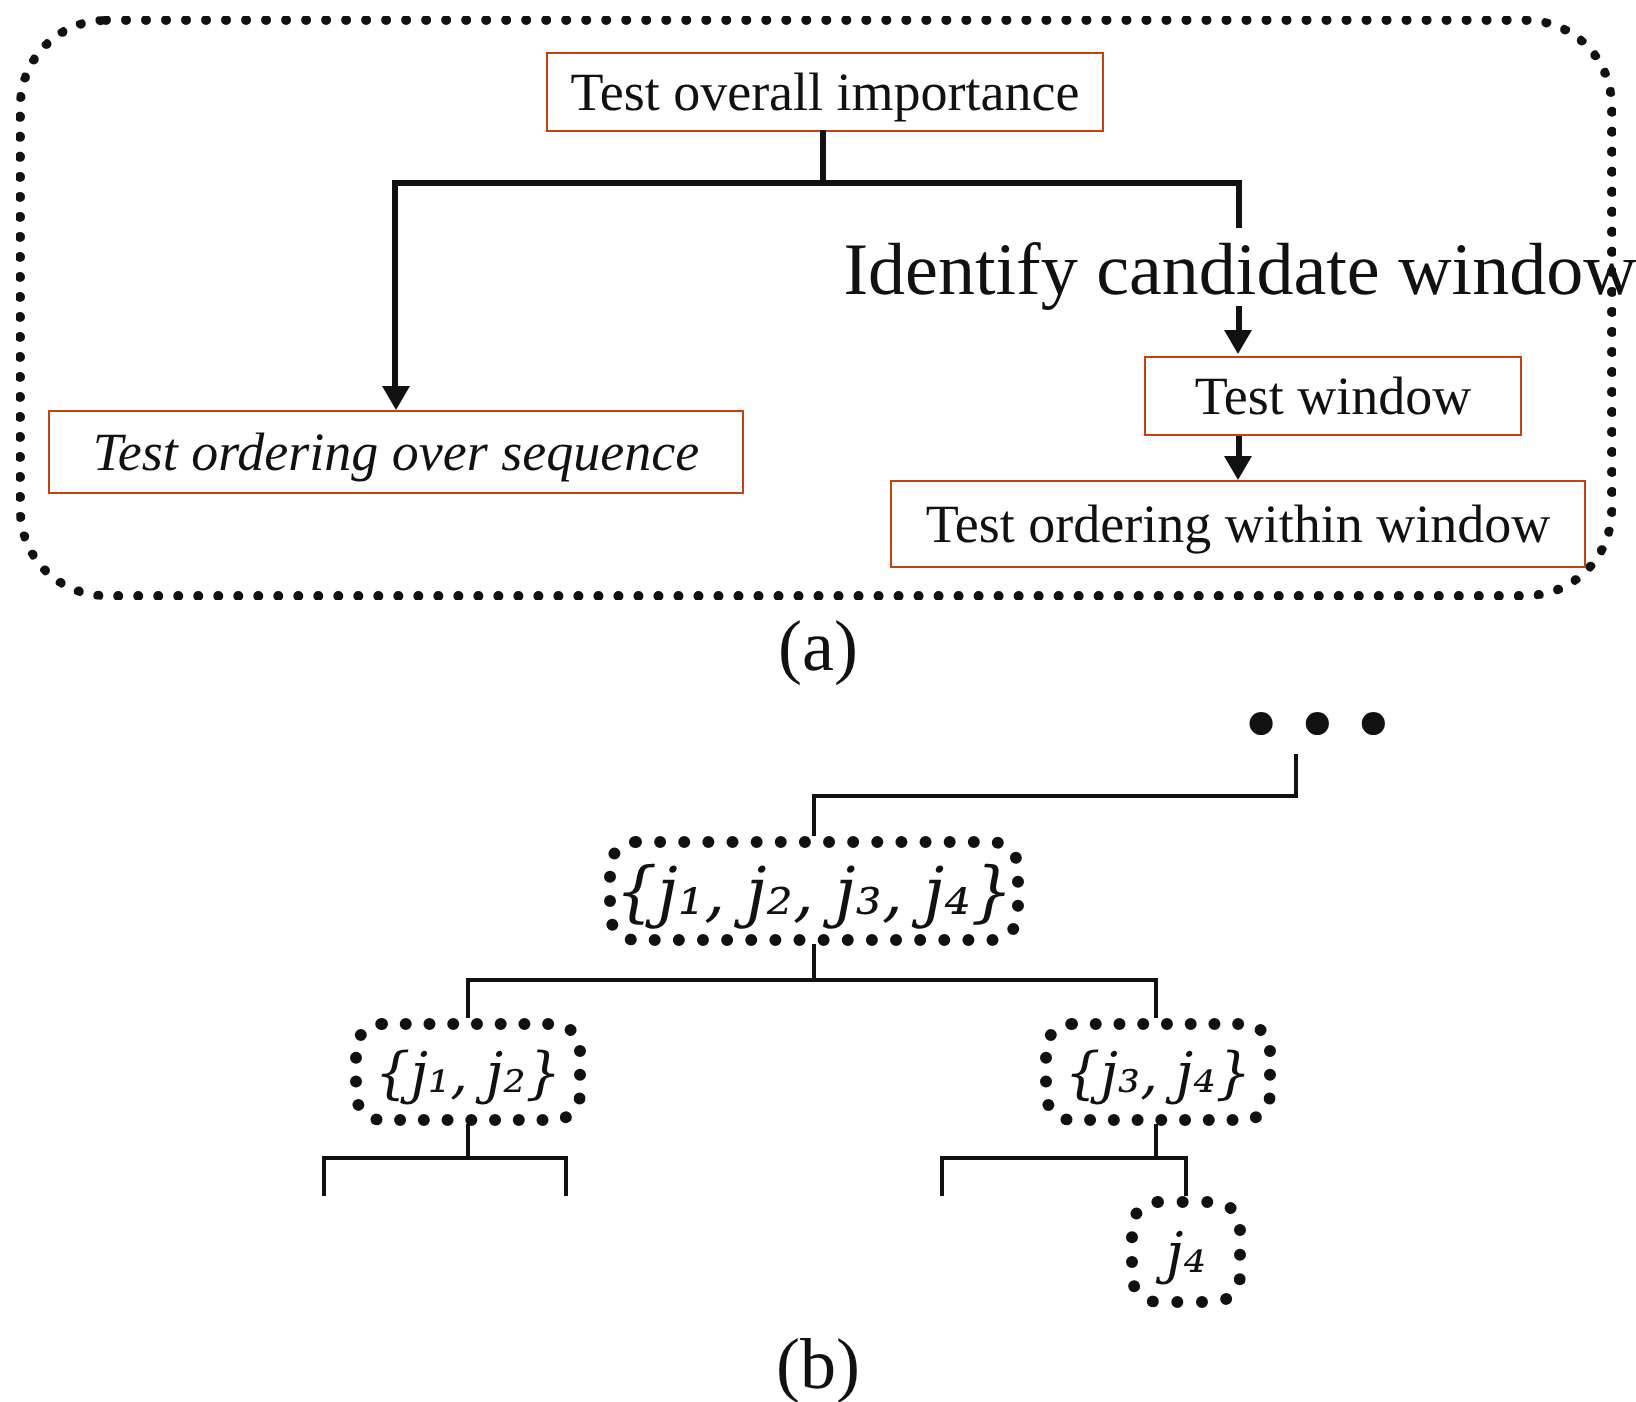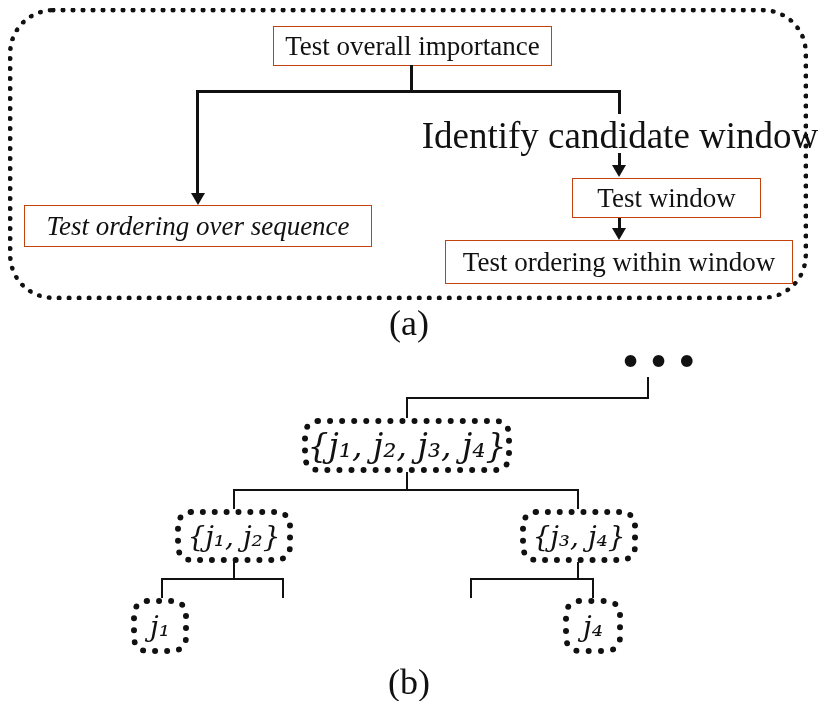--- a/index.html
+++ b/index.html
@@ -148,22 +148,19 @@
   <div class="vline" style="left:233px; top:562px; width:2px; height:18px;"></div>
   <div class="hline" style="left:161px; top:578px; width:123px; height:2px;"></div>
   <div class="vline" style="left:161px; top:578px; width:2px; height:20px;"></div>
   <div class="vline" style="left:282px; top:578px; width:2px; height:20px;"></div>
 
   <div class="vline" style="left:577px; top:562px; width:2px; height:18px;"></div>
   <div class="hline" style="left:470px; top:578px; width:124px; height:2px;"></div>
   <div class="vline" style="left:470px; top:578px; width:2px; height:20px;"></div>
   <div class="vline" style="left:592px; top:578px; width:2px; height:20px;"></div>
 
-  <div class="dot-box" style="left:131px; top:598px; width:58px; height:56px;">
-    <span>j₁</span>
-  </div>
   <div class="dot-box" style="left:563px; top:598px; width:60px; height:56px;align-items:center;">
     <span>j₄</span>
   </div>
 
   <div class="caption" style="top:661px;">(b)</div>
 
 </div>
 
 </body></html>

